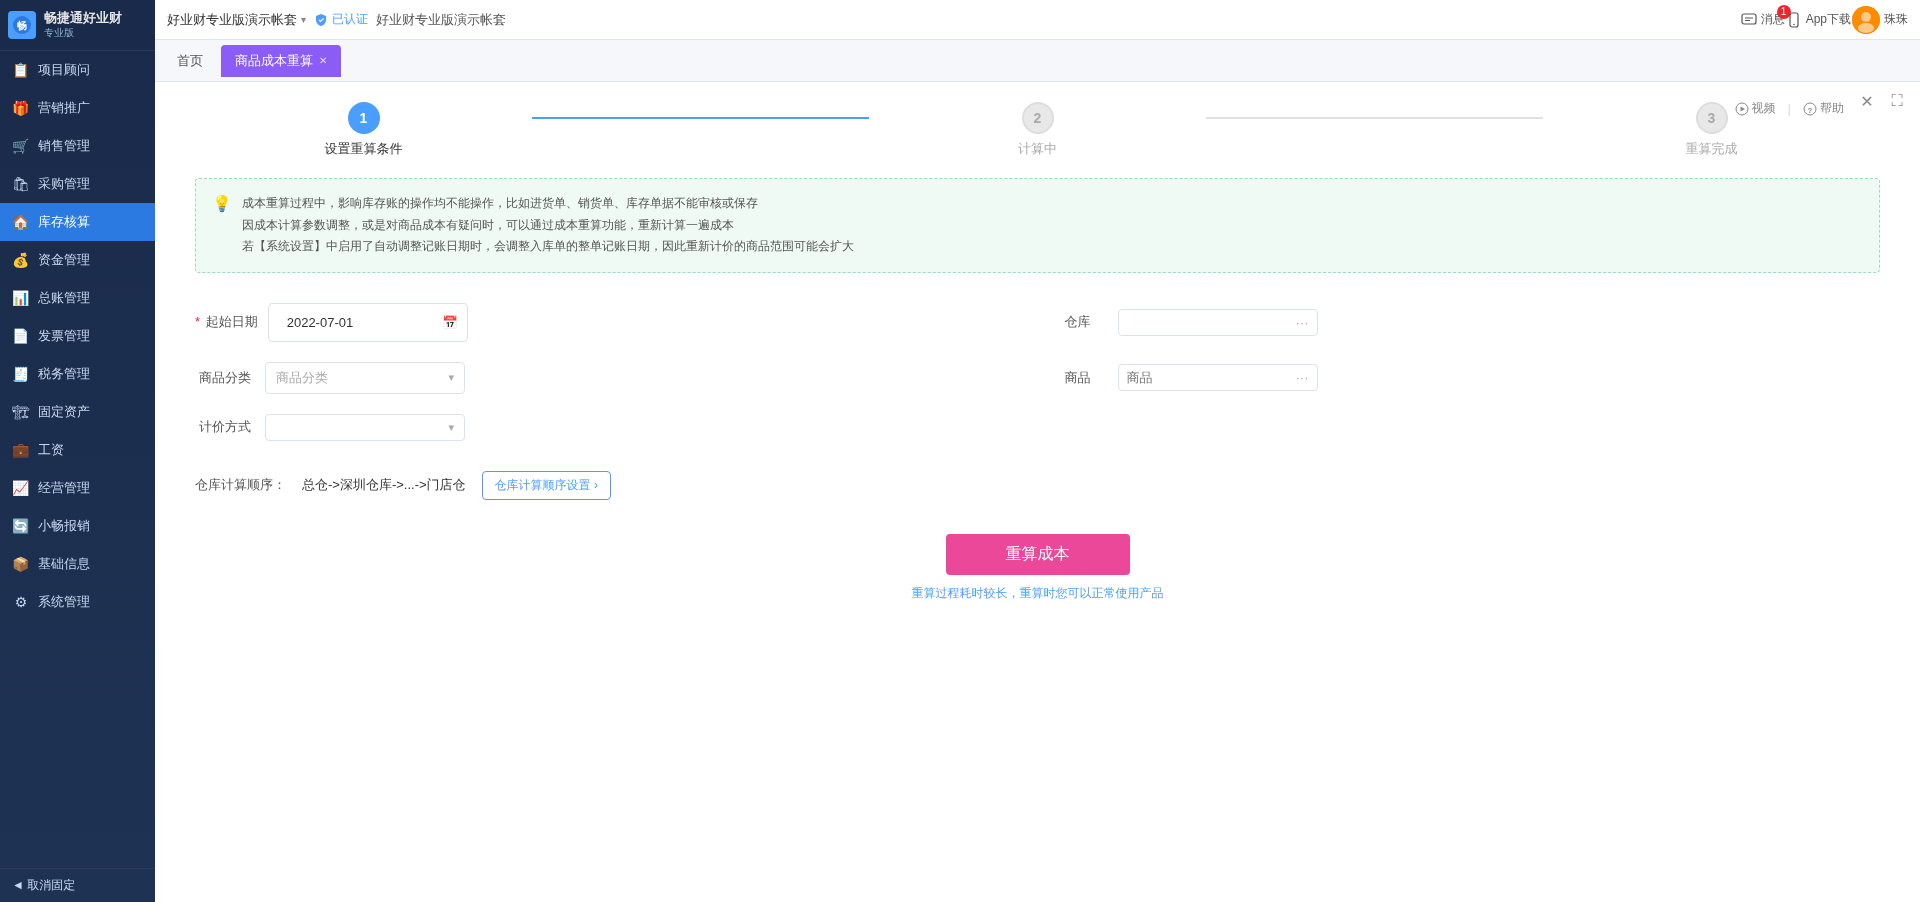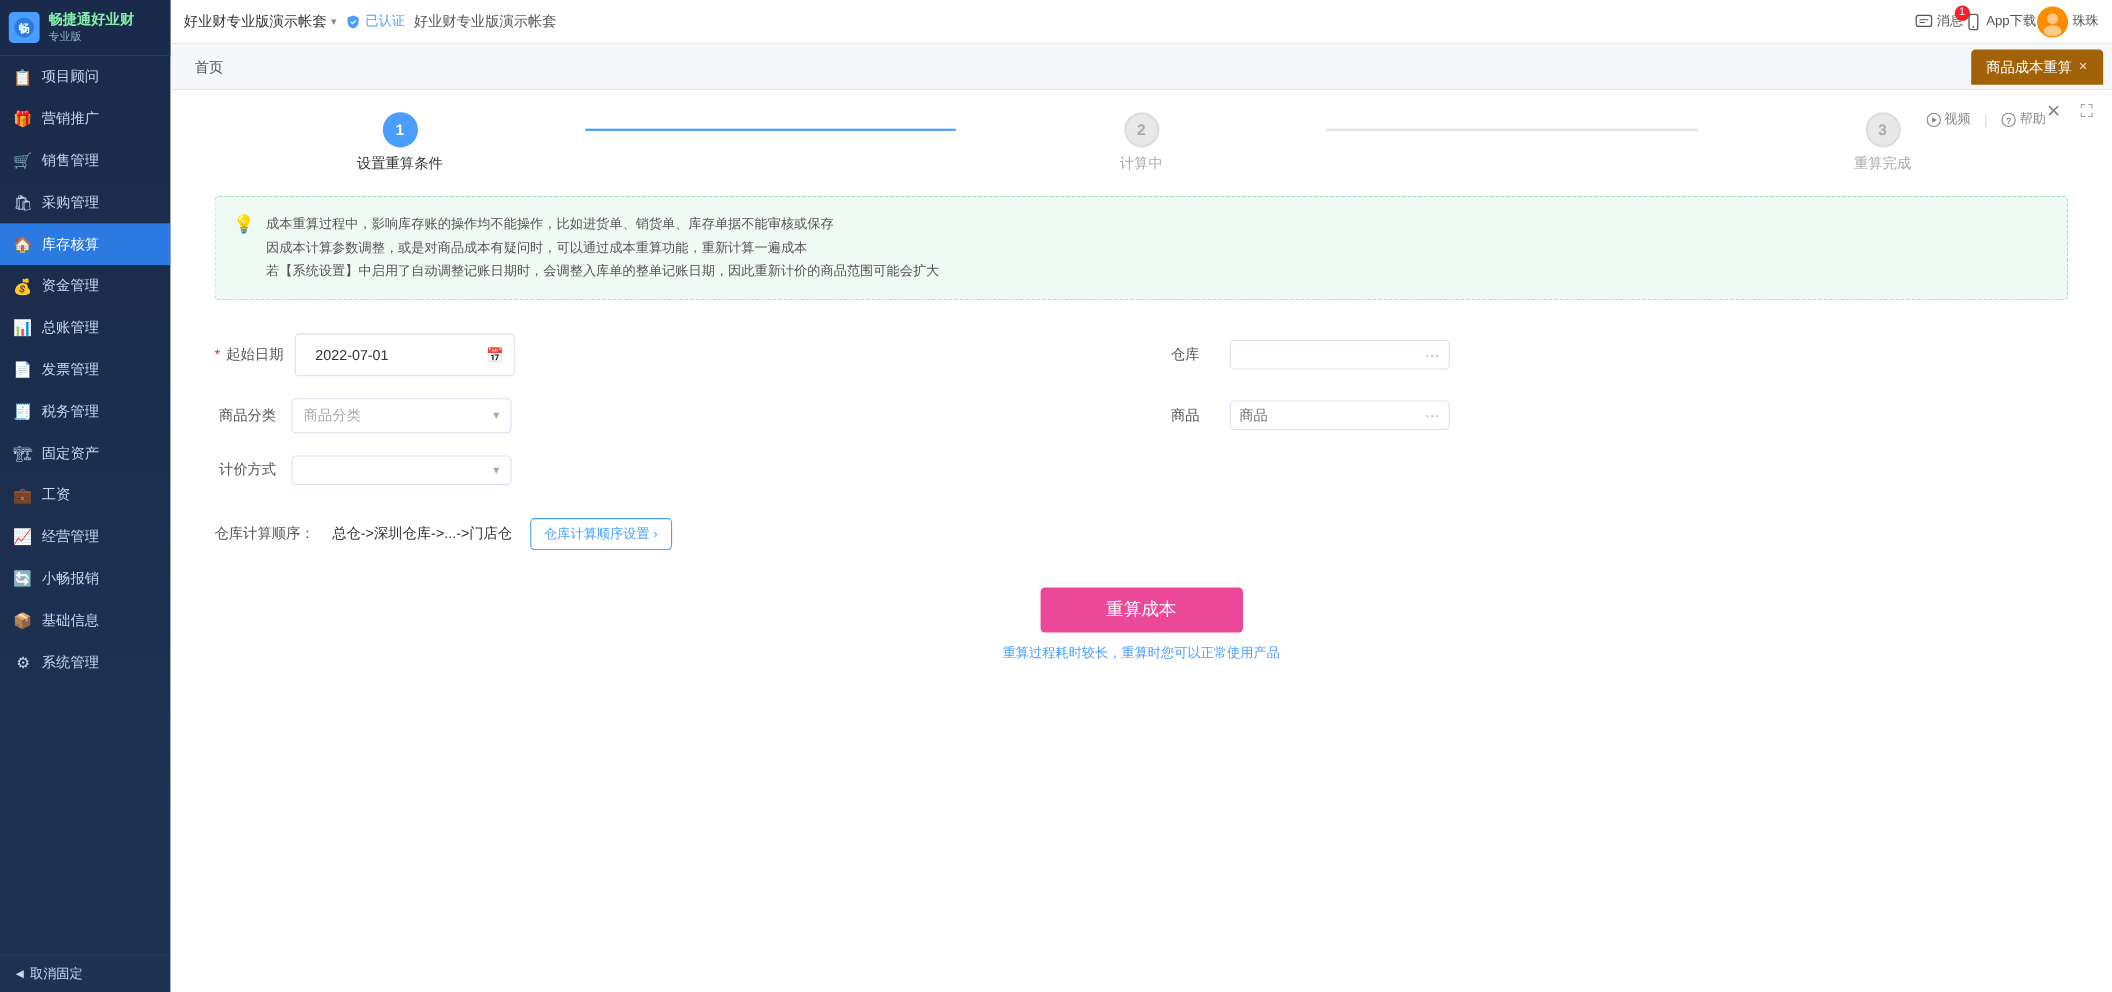--- a/index.html
+++ b/index.html
@@ -23,21 +23,21 @@
       border-bottom: 1px solid #2a3a5a;
     }
     .sidebar-logo {
       width: 28px;
       height: 28px;
       background: #4a9eff;
       border-radius: 4px;
       display: flex; align-items: center; justify-content: center;
       color: white; font-size: 10px; font-weight: bold;
     }
-    .sidebar-title { font-size: 13px; color: #86efac; font-weight: bold; line-height: 1.2; }
+    .sidebar-title { font-size: 13px; color: #e5e5e5; font-weight: bold; line-height: 1.2; }
     .sidebar-subtitle { font-size: 10px; color: #8ab0d0; }
     .sidebar-scroll { overflow-y: auto; flex: 1; }
     .sidebar-item {
       display: flex;
       align-items: center;
       gap: 8px;
       padding: 10px 12px;
       cursor: pointer;
       color: #c8d8f0;
       font-size: 13px;
@@ -125,35 +125,34 @@
 
     
     .tabbar {
       height: 42px;
       background: #f5f7fa;
       display: flex;
       align-items: center;
       padding: 0 8px;
       border-bottom: 1px solid #e0e6ef;
       gap: 4px;
-      justify-content: space-between;
     }
     .tab {
       height: 32px;
       padding: 0 14px;
       display: flex;
       align-items: center;
       gap: 6px;
       cursor: pointer;
       font-size: 13px;
       border-radius: 4px 4px 0 0;
       color: #555;
     }
     .tab.active {
-      background: #a16207;
+      background: #8b5cf6;
       color: white;
       font-weight: 500;
     }
     .tab-close { font-size: 10px; cursor: pointer; opacity: 0.8; }
 
     
     .content {
       flex: 1;
       background: white;
       overflow-y: auto;
@@ -321,21 +320,21 @@
       font-size: 16px;
       cursor: pointer;
       font-family: inherit;
     }
     .recalc-note { color: #4a9eff; font-size: 12px; }
 
     
     .help-row {
       position: absolute;
       top: 18px;
-      right: 60px;
+      right: 76px;
       display: flex;
       gap: 12px;
       align-items: center;
     }
     .help-link {
       color: #888;
       font-size: 12px;
       display: flex;
       align-items: center;
       gap: 3px;

